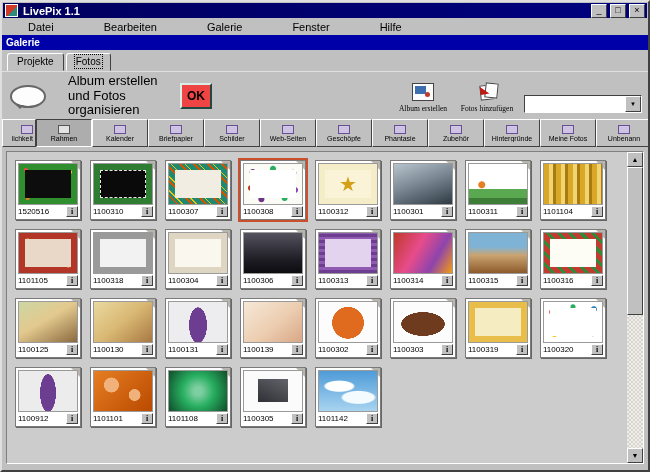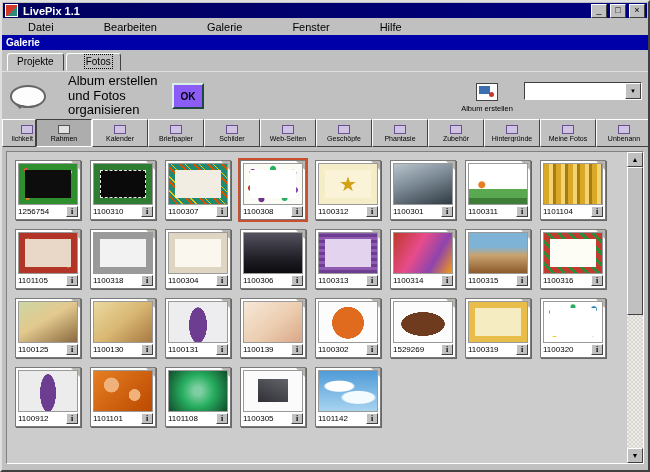--- a/index.html
+++ b/index.html
@@ -26,34 +26,34 @@
 
   
   .galeriebar { height:15px; background:#0000a8; color:#fff; font-size:10px; font-weight:bold;
     display:flex; align-items:center; padding-left:4px; flex:none; }
 
   
   .tabrow { height:22px; display:flex; align-items:flex-end; padding-left:5px; gap:2px; flex:none;
     border-bottom:1px solid #dfdfdf; }
   .tab { background:#c0c0c0; border:1px solid; border-color:#fff #404040 #c0c0c0 #fff;
     border-radius:3px 3px 0 0; padding:2px 9px 3px; font-size:10px; }
-  .tab.active .tab-label { outline:1px dotted #000; outline-offset:1px;margin-left:10px; }
+  .tab.active .tab-label { outline:1px dotted #000; outline-offset:1px; }
 
   
   .toolbar { height:46px; display:flex; align-items:center; padding:2px 6px 0 8px; flex:none; }
   .bubble-icon { width:36px; height:23px; background:#fdfdfd; border:2px solid #666;
     border-radius:50%; position:relative; flex:none; }
   .bubble-icon::after { content:""; position:absolute; left:4px; bottom:-7px;
     border:4px solid transparent; border-top-color:#666; }
   .hint-text { width:104px; font-size:13px; line-height:1.15; margin-left:22px; }
-  .ok-btn { margin-left:0; width:32px; height:26px; background:#8b5cf6;
+  .ok-btn { margin-left:8px; width:32px; height:26px; background:#ef4444;
     border:2px solid; border-color:#d8efe8 #204840 #204840 #d8efe8;
-    font-size:10px; font-weight:bold; color:#000; }
-
-  .tool-group { margin-left:auto; display:flex; align-items:flex-start; }
+    font-size:12px; font-weight:bold; color:#000; }
+
+  .tool-group { margin-left:auto; display:flex; align-items:flex-end;font-family:Liberation Serif, serif; }
   .tool { display:flex; flex-direction:column; align-items:center; width:62px; }
   .tool + .tool { margin-left:2px; }
   .tool.gap-left { margin-left:26px; }
   .tool-iconbox { height:24px; display:flex; align-items:center; justify-content:center; }
   .tool-label { font-size:7.5px; white-space:nowrap; }
 
   .ic-album { width:22px; height:18px; background:#fdfdfd; border:1px solid #444; position:relative; }
   .ic-album::before { content:""; position:absolute; left:2px; top:2px; width:11px; height:8px; background:#3b6fb0; }
   .ic-album::after { content:""; position:absolute; right:3px; bottom:3px; width:5px; height:5px; background:#c0392b; border-radius:50%; }
   .ic-add { width:24px; height:18px; position:relative; }
@@ -154,20 +154,30 @@
     <span class="hint-text">Album erstellen und Fotos organisieren</span>
     <button class="ok-btn">OK</button>
 
     <div class="tool-group">
       <div class="tool">
         <span class="tool-iconbox">
             <span class="ic-album"></span>
           </span>
         <span class="tool-label">Album erstellen</span>
       </div>
+      <div class="tool">
+        <span class="tool-iconbox">
+          <span class="ic-add">
+            <span class="card2"></span>
+              <span class="card1"></span>
+              <span class="arrow"></span>
+          </span>
+        </span>
+        <span class="tool-label">Fotos hinzufügen</span>
+      </div>
       <div class="combo">
         <span class="combo-value"></span>
         <span class="combo-arrow">▼</span>
       </div>
     </div>
   </div>
 
   <div class="catbar">
       <button class="cat clipped-left">
     <span class="cat-icon"></span>
@@ -221,21 +231,21 @@
 
   <div class="content">
     <div class="grid">
         <div class="thumb-card">
     <span class="fold"></span>
     <div class="thumb-img" style="background: radial-gradient(circle at 12% 15%, rgb(231, 76, 60) 1.5px, transparent 2.5px), radial-gradient(circle at 88% 20%, rgb(241, 196, 15) 1.5px, transparent 2.5px), radial-gradient(circle at 15% 85%, rgb(230, 126, 34) 1.5px, transparent 2.5px), radial-gradient(circle at 85% 80%, rgb(231, 76, 60) 1.5px, transparent 2.5px), rgb(47, 143, 47);">
       <div class="thumb-inner" style="display: block; background: rgb(13, 13, 13);"></div>
       <span class="thumb-glyph"></span>
     </div>
     <div class="thumb-footer">
-      <span class="thumb-id">1256754</span>
+      <span class="thumb-id">1520516</span>
       <button class="info-btn">i</button>
     </div>
   </div>
         <div class="thumb-card">
     <span class="fold"></span>
     <div class="thumb-img" style="background: rgb(46, 125, 50);">
       <div class="thumb-inner" style="display: block; background: rgb(10, 10, 10); border: 1px dashed rgb(232, 232, 232);"></div>
       <span class="thumb-glyph"></span>
     </div>
     <div class="thumb-footer">
@@ -452,21 +462,21 @@
       <button class="info-btn">i</button>
     </div>
   </div>
         <div class="thumb-card">
     <span class="fold"></span>
     <div class="thumb-img" style="background: radial-gradient(22px 12px at 50% 55%, rgb(110, 59, 31) 98%, transparent), rgb(252, 252, 252);">
 
       <span class="thumb-glyph"></span>
     </div>
     <div class="thumb-footer">
-      <span class="thumb-id">1529269</span>
+      <span class="thumb-id">1100303</span>
       <button class="info-btn">i</button>
     </div>
   </div>
         <div class="thumb-card">
     <span class="fold"></span>
     <div class="thumb-img" style="background: radial-gradient(circle at 18% 22%, rgb(211, 84, 0) 2px, transparent 3px), radial-gradient(circle at 82% 25%, rgb(211, 84, 0) 2px, transparent 3px), radial-gradient(circle at 20% 78%, rgb(211, 84, 0) 2px, transparent 3px), radial-gradient(circle at 80% 78%, rgb(211, 84, 0) 2px, transparent 3px), rgb(232, 189, 74);">
       <div class="thumb-inner" style="display: block; background: rgb(246, 236, 194);"></div>
       <span class="thumb-glyph"></span>
     </div>
     <div class="thumb-footer">

